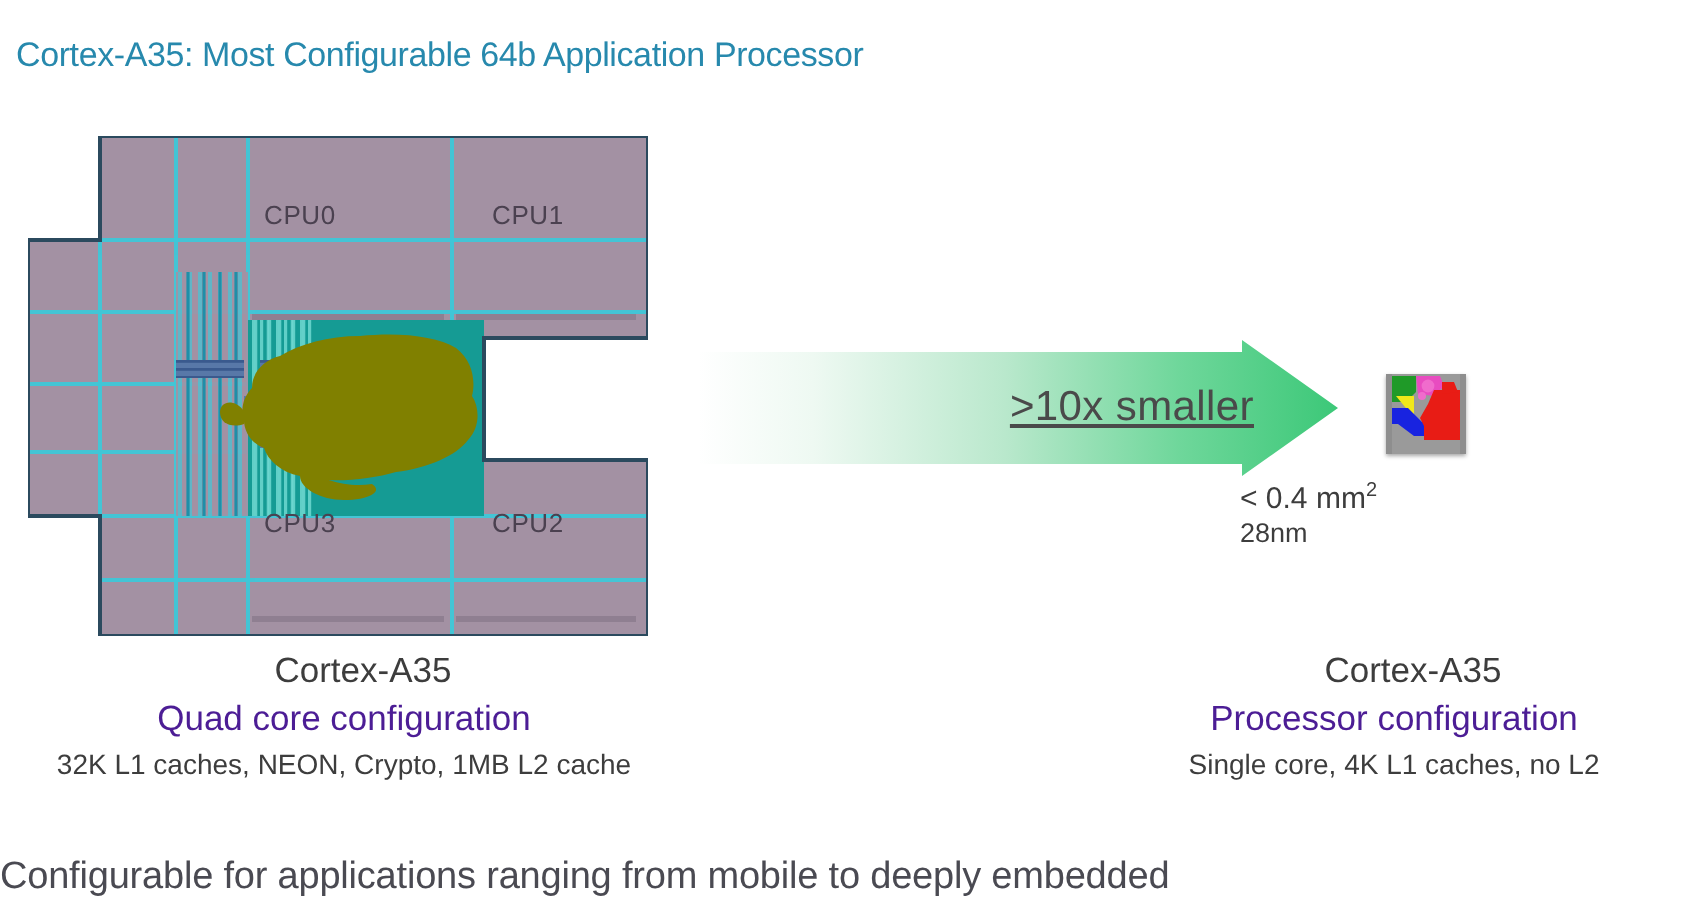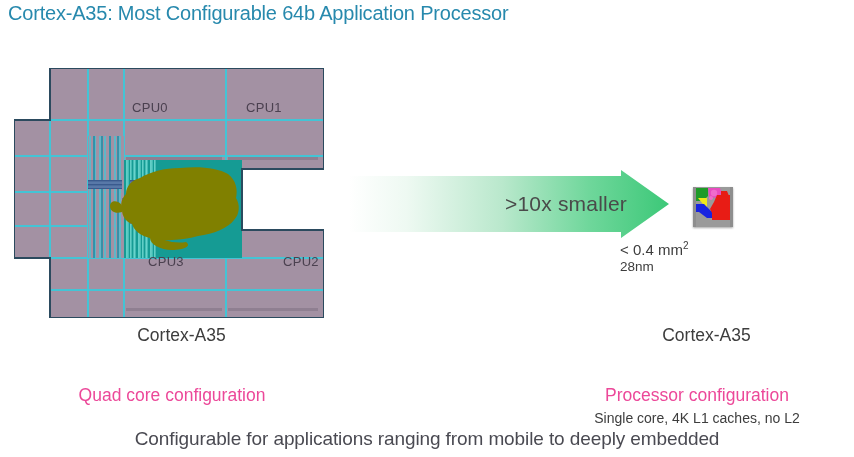--- a/index.html
+++ b/index.html
@@ -13,23 +13,23 @@
     position: relative;
     overflow: hidden;
     font-family: "Liberation Sans", sans-serif;
     -webkit-font-smoothing: antialiased;
   }
 
   
   .slide-title {
     position: absolute;
     left: 8px;
-    top: 2px;
+    top: 18px;
     width: 840px;
-    font-size: 20px;
+    font-size: 17px;
     letter-spacing: -0.2px;
     color: #2789ad;
     white-space: nowrap;
   }
 
   
   .die-wrap {
     position: absolute;
     left: 14px;
     top: 68px;
@@ -40,21 +40,21 @@
 
   .cpu-label {
     position: absolute;
     font-size: 13px;
     color: #4b4150;
     letter-spacing: 0.3px;
     white-space: nowrap;
   }
   .cpu0 { left: 132px; top: 99px; }
   .cpu1 { left: 243px; top: 99px; text-align: right; }
-  .cpu3 { left: 132px; top: 247px; margin-left: 16px; }
+  .cpu3 { left: 132px; top: 247px; }
   .cpu2 { left: 243px; top: 247px; }
 
   
   .arrow-wrap {
     position: absolute;
     left: 349px;
     top: 170px;
     width: 320px;
     height: 68px;
   }
@@ -66,20 +66,21 @@
     height: 68px;
     display: flex;
     align-items: center;
     justify-content: flex-end;
     padding-right: 12px;
     box-sizing: border-box;
     font-size: 21px;
     color: #4a4a4a;
     letter-spacing: 0.2px;
     white-space: nowrap;
+    text-decoration: underline;
   }
 
   
   .small-die {
     position: absolute;
     left: 693px;
     top: 187px;
     width: 40px;
     height: 40px;
     box-shadow: 0 1px 2px rgba(0,0,0,0.35);
@@ -118,39 +119,38 @@
 
   .cap-line1 {
     font-size: 17.5px;
     color: #3d3d3d;
     line-height: 23px;
     white-space: nowrap;
     padding-left: 19px;
   }
   .cap-line2 {
     font-size: 17.5px;
-    color: #ec4899;
+    color: #4c1d95;
     line-height: 24px;
     white-space: nowrap;
-    margin-top: 36px;
   }
   .cap-line3 {
     font-size: 14px;
     color: #3d3d3d;
     line-height: 22px;
     white-space: nowrap;
   }
 
   
   .footer-text {
     position: absolute;
     left: 0;
     top: 428px;
     width: 854px;
-    text-align: center;
+    text-align: left;
     font-size: 19px;
     color: #4a4a52;
     letter-spacing: -0.1px;
     white-space: nowrap;
   }
 </style>
 </head>
 <body>
 
 <div class="slide-title">Cortex-A35: Most Configurable 64b Application Processor</div>
@@ -248,21 +248,21 @@
       </g>
     </g>
 
     <path d="M 36,0 L 310,0 L 310,101 L 228,101 L 228,162 L 310,162
              L 310,250 L 36,250 L 36,190 L 0,190 L 0,52 L 36,52 Z" fill="none" stroke="#2b4a5e" stroke-width="2"></path>
   </svg>
 
   <span class="cpu-label cpu0" style="left:118px; top:32px;">CPU0</span>
   <span class="cpu-label cpu1" style="left:232px; top:32px;">CPU1</span>
   <span class="cpu-label cpu3" style="left:118px; top:186px;">CPU3</span>
-  <span class="cpu-label cpu2" style="left:232px; top:186px;margin-left:37px;">CPU2</span>
+  <span class="cpu-label cpu2" style="left:232px; top:186px;">CPU2</span>
 </div>
 
 <div class="arrow-wrap">
   <svg width="320" height="68" viewBox="0 0 320 68">
     <defs>
       <linearGradient id="arrowgrad" x1="0" y1="0" x2="1" y2="0">
         <stop offset="0%" stop-color="#ffffff"></stop>
         <stop offset="18%" stop-color="#eef9f2"></stop>
         <stop offset="48%" stop-color="#b9e8cc"></stop>
         <stop offset="75%" stop-color="#6fd79b"></stop>
@@ -297,20 +297,21 @@
     <rect x="37" y="0" width="3" height="40" fill="#8e8e8e"></rect>
   </svg>
 </div>
 
 <div class="area-text"><span>&lt; 0.4 mm</span><sup>2</sup></div>
 <div class="node-text">28nm</div>
 
 <div class="caption caption-left">
   <div class="cap-line1">Cortex-A35</div>
   <div class="cap-line2">Quad core configuration</div>
+  <div class="cap-line3">32K L1 caches, NEON, Crypto, 1MB L2 cache</div>
 </div>
 
 <div class="caption caption-right">
   <div class="cap-line1">Cortex-A35</div>
   <div class="cap-line2">Processor configuration</div>
   <div class="cap-line3">Single core, 4K L1 caches, no L2</div>
 </div>
 
 <div class="footer-text">Configurable for applications ranging from mobile to deeply embedded</div>
 

